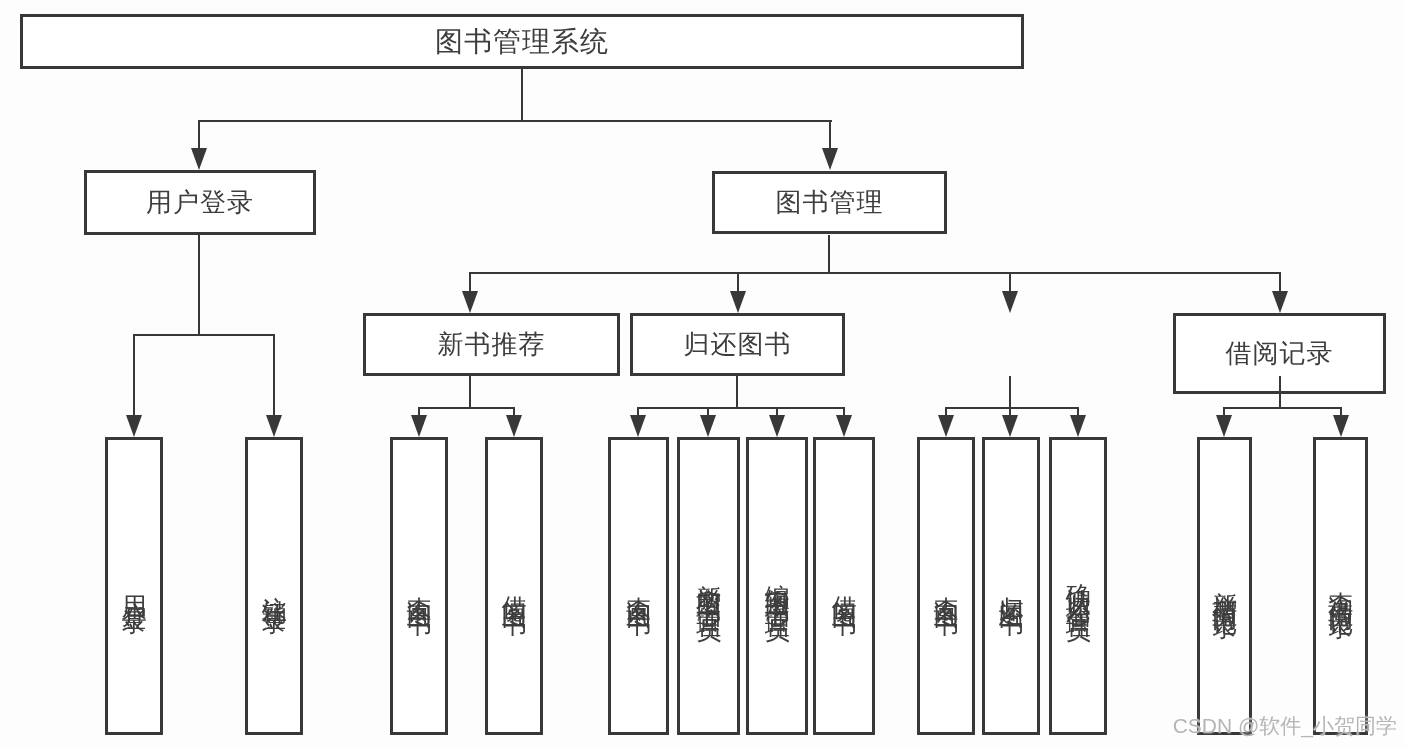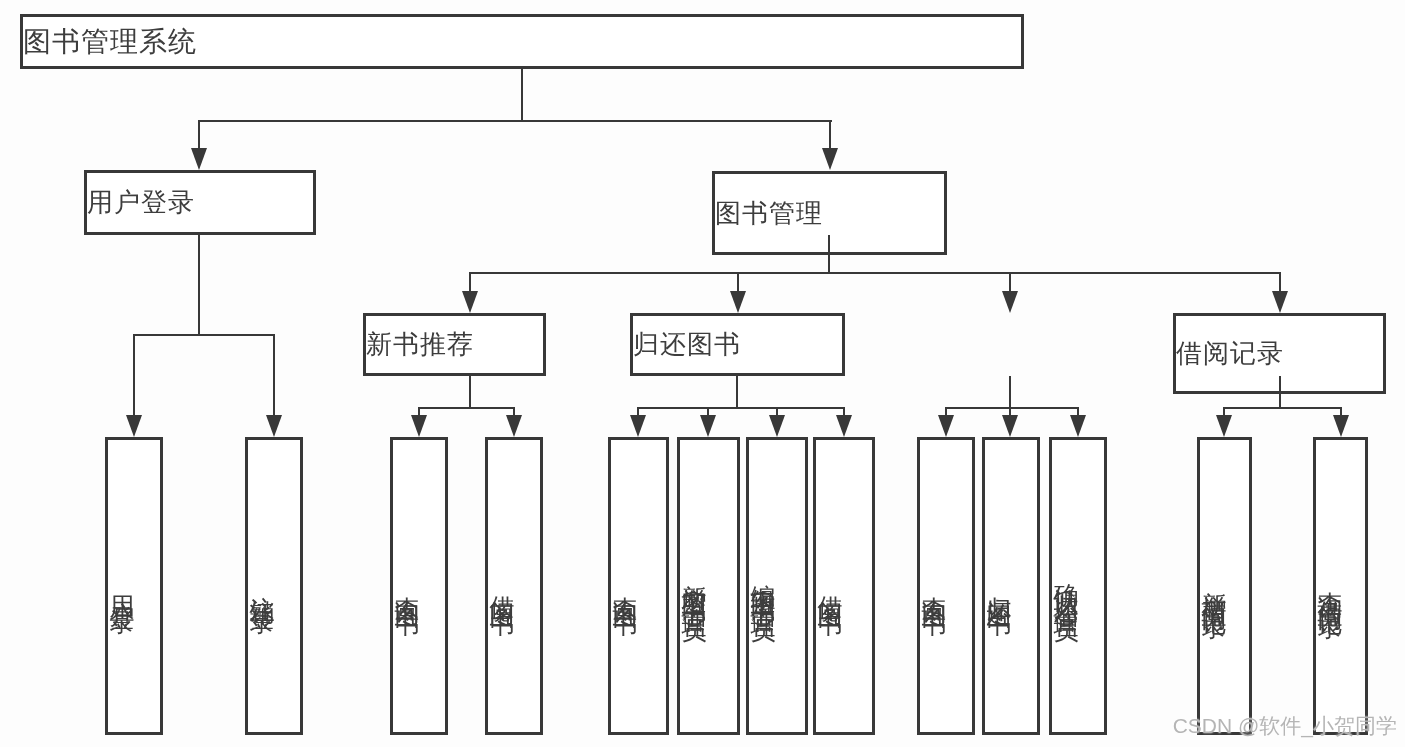--- a/index.html
+++ b/index.html
@@ -10,21 +10,21 @@
     overflow:hidden;
     font-family:"Liberation Sans","DejaVu Sans",sans-serif;
   }
   .box{
     position:absolute;
     box-sizing:border-box;
     border:3px solid #383838;
     background:#ffffff;
     display:flex;
     align-items:center;
-    justify-content:flex-start;
+    justify-content:center;
     color:#3d3d3d;
   }
   .box.h .lbl{
     font-size:26px;
     letter-spacing:1px;
     white-space:nowrap;
   }
   .box.root .lbl{font-size:28px;}
   .box.v .lbl{
     writing-mode:vertical-rl;
@@ -64,21 +64,21 @@
   <div class="vl" style="left:521px;top:69px;height:51px"></div>
   <div class="hl" style="left:198px;top:120px;width:634px"></div>
   <div class="vl" style="left:198px;top:120px;height:30px"></div>
   <div class="ar" style="left:191px;top:148px"></div>
   <div class="vl" style="left:829px;top:120px;height:30px"></div>
   <div class="ar" style="left:822px;top:148px"></div>
 
   <div class="box h" style="left:84px;top:170px;width:232px;height:65px">
     <span class="lbl">用户登录</span>
   </div>
-  <div class="box h" style="left:712px;top:171px;width:235px;height:84px">
+  <div class="box h" style="left:712px;top:171px;width:235px;height:63px">
     <span class="lbl">图书管理</span>
   </div>
 
   <div class="vl" style="left:198px;top:235px;height:99px"></div>
   <div class="hl" style="left:133px;top:334px;width:142px"></div>
   <div class="vl" style="left:133px;top:334px;height:83px"></div>
   <div class="ar" style="left:126px;top:415px"></div>
   <div class="vl" style="left:273px;top:334px;height:83px"></div>
   <div class="ar" style="left:266px;top:415px"></div>
 
@@ -86,21 +86,21 @@
   <div class="hl" style="left:469px;top:272px;width:812px"></div>
   <div class="vl" style="left:469px;top:272px;height:21px"></div>
   <div class="ar" style="left:462px;top:291px"></div>
   <div class="vl" style="left:737px;top:272px;height:21px"></div>
   <div class="ar" style="left:730px;top:291px"></div>
   <div class="vl" style="left:1009px;top:272px;height:21px"></div>
   <div class="ar" style="left:1002px;top:291px"></div>
   <div class="vl" style="left:1279px;top:272px;height:21px"></div>
   <div class="ar" style="left:1272px;top:291px"></div>
 
-  <div class="box h" style="left:363px;top:313px;width:183px;height:63px">
+  <div class="box h" style="left:363px;top:313px;width:257px;height:63px">
     <span class="lbl">新书推荐</span>
   </div>
   <div class="box h" style="left:630px;top:313px;width:215px;height:63px">
     <span class="lbl">归还图书</span>
   </div>
   <div class="box h" style="left:1173px;top:313px;width:213px;height:81px">
     <span class="lbl">借阅记录</span>
   </div>
 
   <div class="vl" style="left:469px;top:376px;height:31px"></div>

